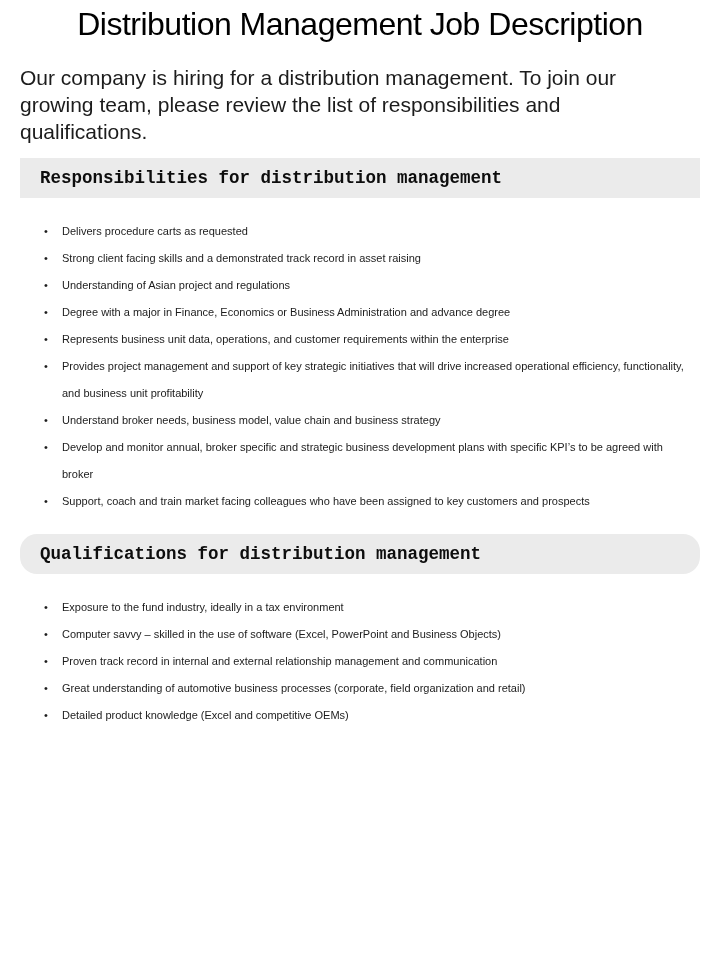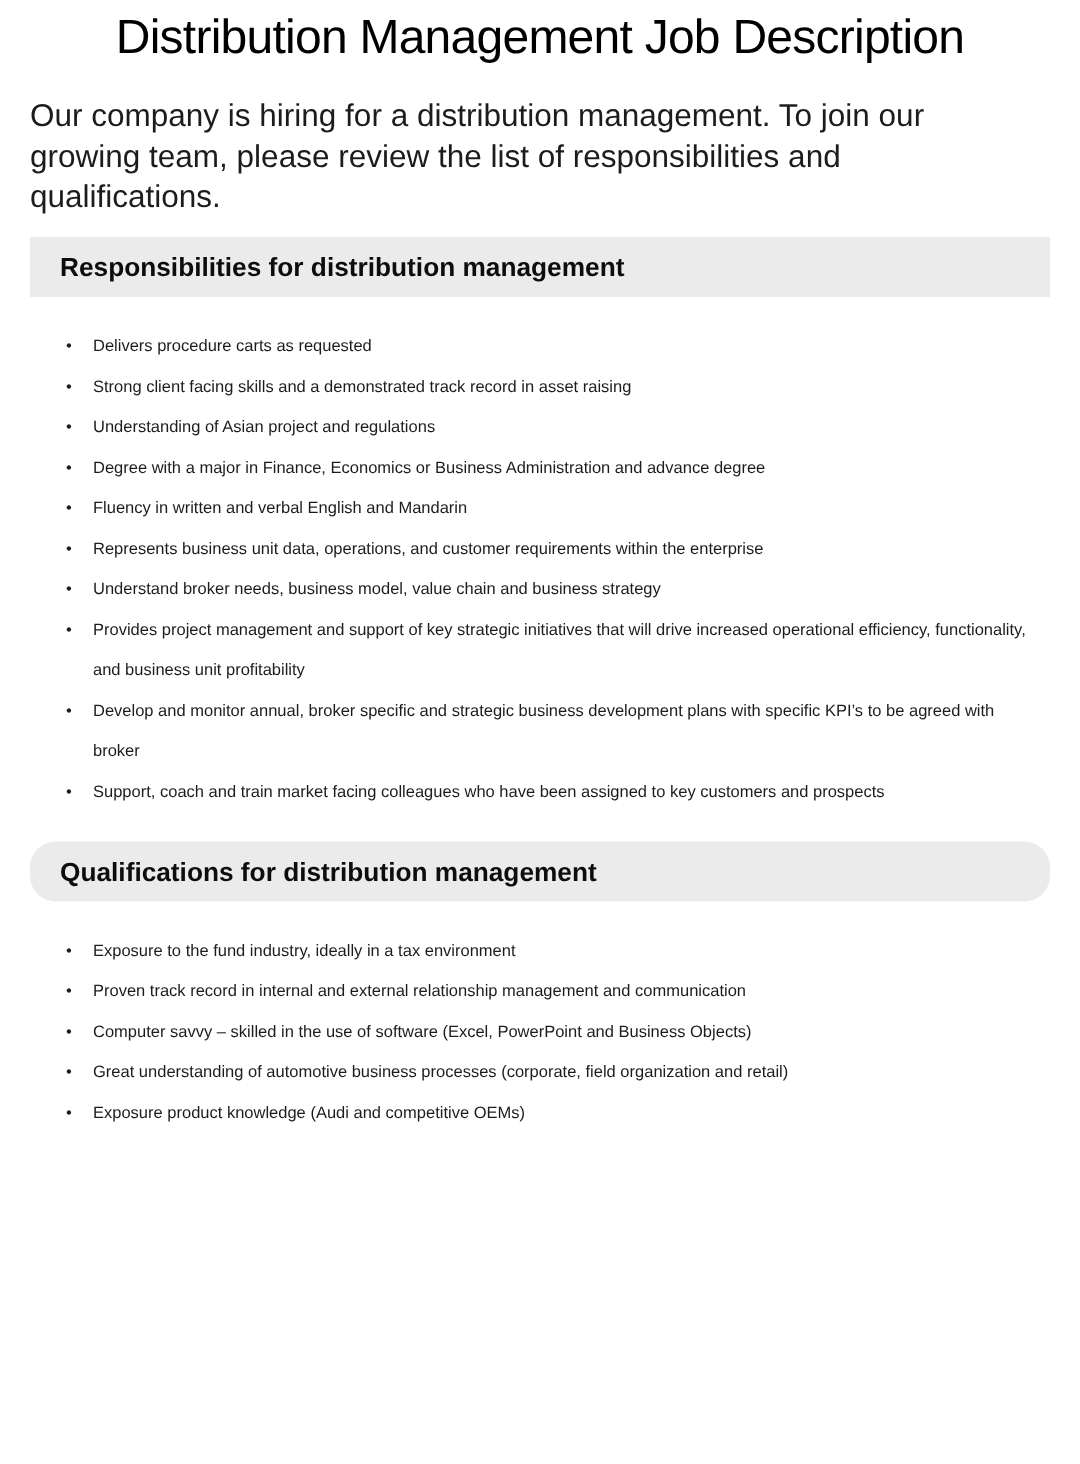--- a/index.html
+++ b/index.html
@@ -43,20 +43,21 @@
     margin: 13px 0 0 0;
     height: 40px;
     line-height: 40px;
     background: var(--section-heading-bg);
     font-size: 17.5px;
     font-weight: bold;
     color: var(--heading-text);
     padding: 0 20px;
     white-space: nowrap;
     overflow: hidden;
+    font-family: Liberation Mono, monospace;
   }
   section.qualifications .section-heading-bar {
     margin-top: 19px;
     border-radius: 17px;
   }
   ul.bullet-list {
     list-style: none;
     margin: 20px 0 0 0;
     padding: 0;
     font-size: 11px;
@@ -83,33 +84,32 @@
 
   <p class="intro">Our company is hiring for a distribution management. To join our growing team, please review the list of responsibilities and qualifications.</p>
 
   <section class="responsibilities">
     <div class="section-heading-bar">Responsibilities for distribution management</div>
     <ul class="bullet-list">
         <li>Delivers procedure carts as requested</li>
         <li>Strong client facing skills and a demonstrated track record in asset raising</li>
         <li>Understanding of Asian project and regulations</li>
         <li>Degree with a major in Finance, Economics or Business Administration and advance degree</li>
-        <li>Fluency in written and verbal English and Mandarin</li>
         <li>Represents business unit data, operations, and customer requirements within the enterprise</li>
+        <li>Provides project management and support of key strategic initiatives that will drive increased operational efficiency, functionality, and business unit profitability</li>
         <li>Understand broker needs, business model, value chain and business strategy</li>
-        <li>Provides project management and support of key strategic initiatives that will drive increased operational efficiency, functionality, and business unit profitability</li>
         <li>Develop and monitor annual, broker specific and strategic business development plans with specific KPI’s to be agreed with broker</li>
         <li>Support, coach and train market facing colleagues who have been assigned to key customers and prospects</li>
       </ul>
   </section>
 
   <section class="qualifications">
     <div class="section-heading-bar">Qualifications for distribution management</div>
     <ul class="bullet-list">
         <li>Exposure to the fund industry, ideally in a tax environment</li>
+        <li>Computer savvy – skilled in the use of software (Excel, PowerPoint and Business Objects)</li>
         <li>Proven track record in internal and external relationship management and communication</li>
-        <li>Computer savvy – skilled in the use of software (Excel, PowerPoint and Business Objects)</li>
         <li>Great understanding of automotive business processes (corporate, field organization and retail)</li>
-        <li>Exposure product knowledge (Audi and competitive OEMs)</li>
+        <li>Detailed product knowledge (Excel and competitive OEMs)</li>
       </ul>
   </section>
 
 </div>
 
 </body></html>

